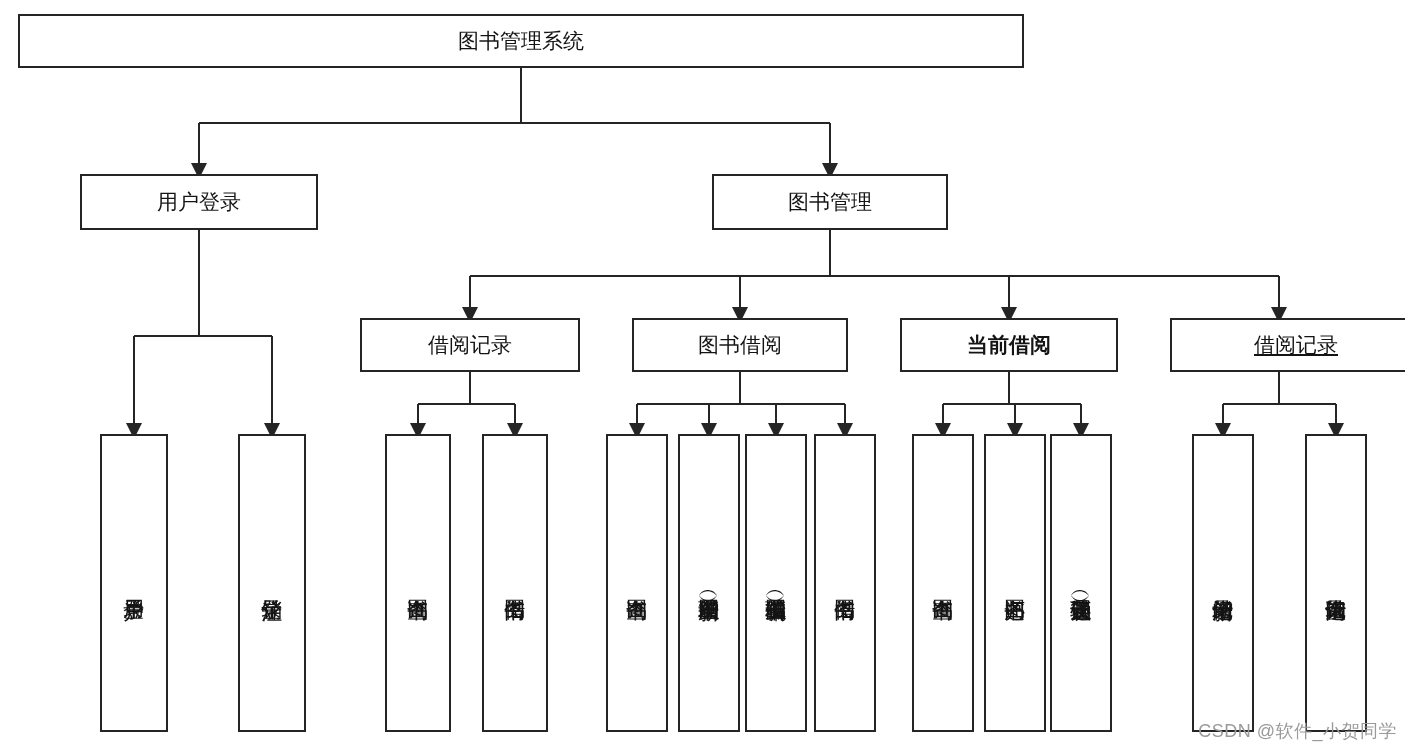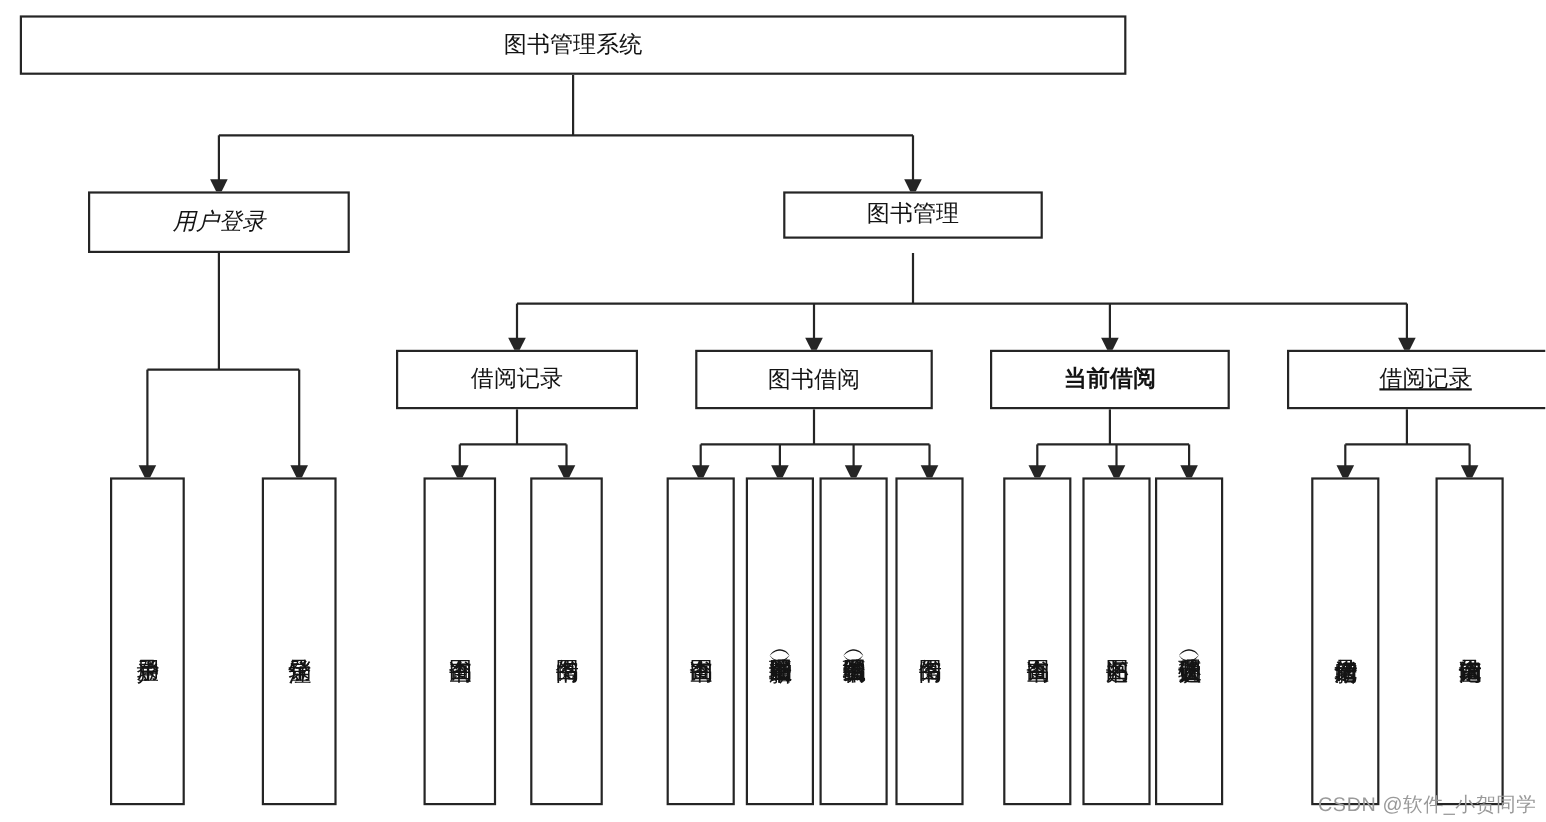--- a/index.html
+++ b/index.html
@@ -94,22 +94,22 @@
       <path d="M943,404 L943,431" fill="none" stroke="#252525" stroke-width="2" marker-end="url(#arr)"></path>
       <path d="M1015,404 L1015,431" fill="none" stroke="#252525" stroke-width="2" marker-end="url(#arr)"></path>
       <path d="M1081,404 L1081,431" fill="none" stroke="#252525" stroke-width="2" marker-end="url(#arr)"></path>
       <path d="M1279,372 L1279,404" fill="none" stroke="#252525" stroke-width="2"></path>
       <path d="M1223,404 L1336,404" fill="none" stroke="#252525" stroke-width="2"></path>
       <path d="M1223,404 L1223,431" fill="none" stroke="#252525" stroke-width="2" marker-end="url(#arr)"></path>
       <path d="M1336,404 L1336,431" fill="none" stroke="#252525" stroke-width="2" marker-end="url(#arr)"></path>
     </svg>
   <div id="nodes-layer">
       <div class="node" style="left: 18px; top: 14px; width: 1006px; height: 54px;">图书管理系统</div>
-      <div class="node" style="left: 80px; top: 174px; width: 238px; height: 56px; font-style: italic;">用户登录</div>
-      <div class="node" style="left: 712px; top: 174px; width: 236px; height: 43px;">图书管理</div>
+      <div class="node" style="left: 80px; top: 174px; width: 238px; height: 56px;">用户登录</div>
+      <div class="node" style="left: 712px; top: 174px; width: 236px; height: 56px;">图书管理</div>
       <div class="node" style="left: 360px; top: 318px; width: 220px; height: 54px;">借阅记录</div>
       <div class="node" style="left: 632px; top: 318px; width: 216px; height: 54px; font-family: Liberation Serif, serif;">图书借阅</div>
       <div class="node" style="left: 900px; top: 318px; width: 218px; height: 54px; font-weight: bold;">当前借阅</div>
       <div class="node" style="left: 1170px; top: 318px; width: 252px; height: 54px; text-decoration: underline;">借阅记录</div>
       <div class="node vertical" style="left: 100px; top: 434px; width: 68px; height: 298px;">用户登录</div>
       <div class="node vertical" style="left: 238px; top: 434px; width: 68px; height: 298px;">注销登录</div>
       <div class="node vertical" style="left: 385px; top: 434px; width: 66px; height: 298px;">查询图书</div>
       <div class="node vertical" style="left: 482px; top: 434px; width: 66px; height: 298px;">借阅图书</div>
       <div class="node vertical" style="left: 606px; top: 434px; width: 62px; height: 298px;">查询图书</div>
       <div class="node vertical" style="left: 678px; top: 434px; width: 62px; height: 298px;">新增图书（管理员）</div>

